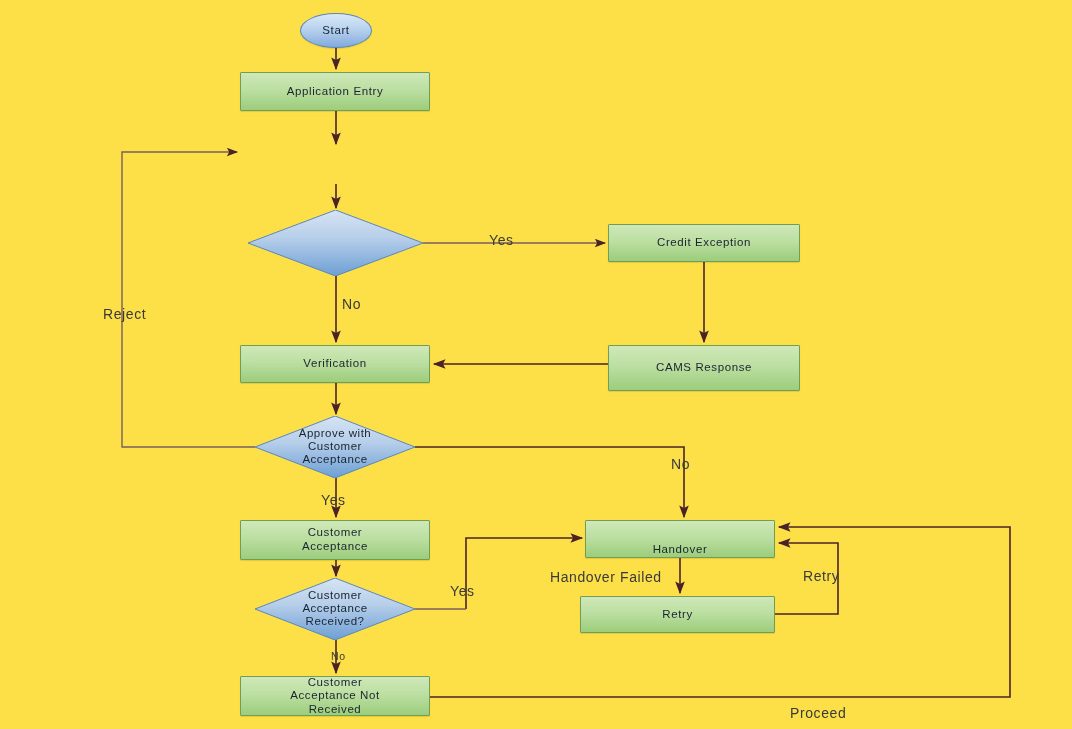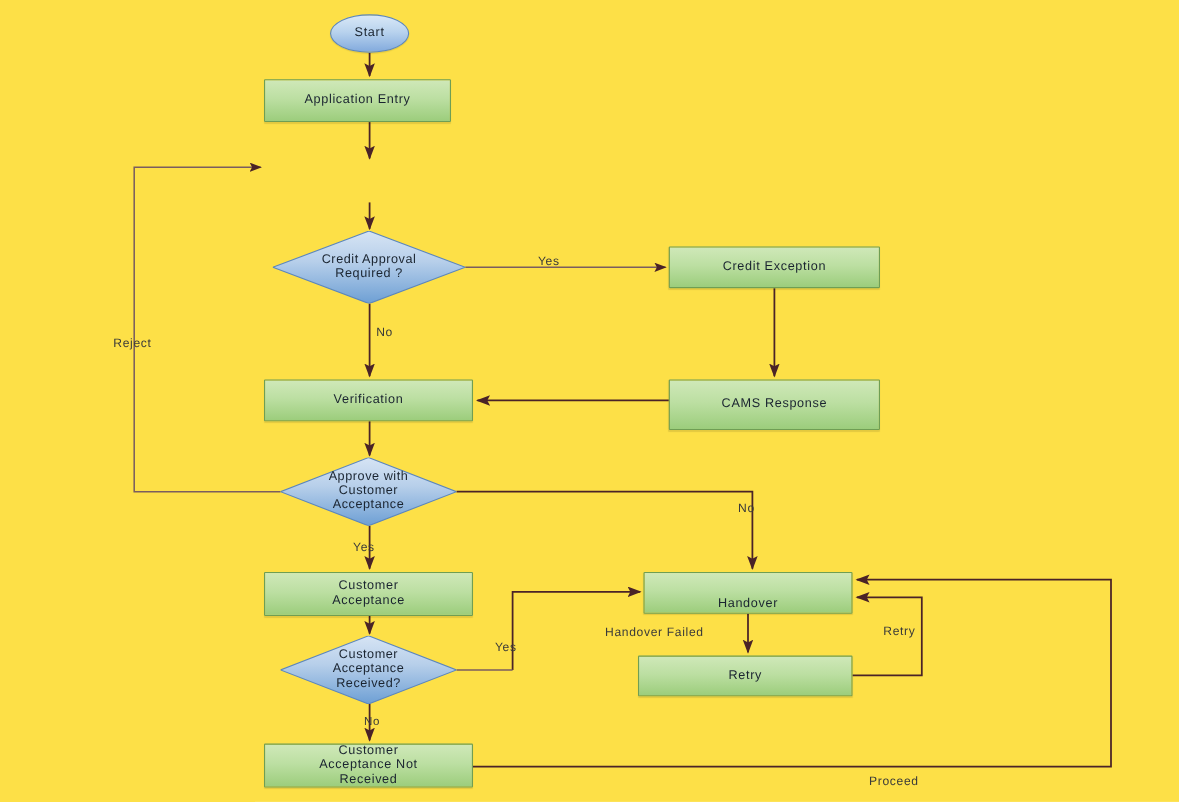--- a/index.html
+++ b/index.html
@@ -67,21 +67,21 @@
     text-align: center;
     color: #1a2430;
     font-size: 11.5px;
     letter-spacing: 0.5px;
     line-height: 1.15;
     pointer-events: none;
   }
   .edge-label {
     position: absolute;
     color: #3a3a3a;
-    font-size: 11px;
+    font-size: 14px;
     letter-spacing: 0.6px;
     white-space: nowrap;
     z-index: 4;
   }
 </style>
 </head>
 <body>
 
 <div id="canvas">
 
@@ -145,31 +145,29 @@
       <path d="M255,447 L122,447 L122,152 L237,152" marker-end="url(#arrow)"></path>
 
       <path d="M415,609 L466,609"></path>
     </g>
   </svg>
 
   <div class="node terminator" style="left:300px; top:13px; width:72px; height:35px;">
     <span>Start</span>
   </div>
 
-  <div class="node process" style="left:240px; top:72px; width:170px; height:39px;">
+  <div class="node process" style="left:240px; top:72px; width:190px; height:39px;">
     <span>Application Entry</span>
   </div>
 
 
   <div class="decision" style="left:248px; top:210px; width:175px; height:66px;">
     <svg class="shape" viewBox="0 0 175 66" preserveAspectRatio="none">
       <polygon points="87.5,0 175,33 87.5,66 0,33" fill="url(#blueGrad)" stroke="#5b86bd" stroke-width="1"></polygon>
     </svg>
-    <div class="dlabel" style="white-space:pre-line;">Credit Approval
-Required ?</div>
   </div>
 
   <div class="node process" style="left:608px; top:224px; width:192px; height:38px;">
     <span>Credit Exception</span>
   </div>
 
   <div class="node process" style="left:608px; top:345px; width:192px; height:46px;">
     <span>CAMS Response</span>
   </div>
 

